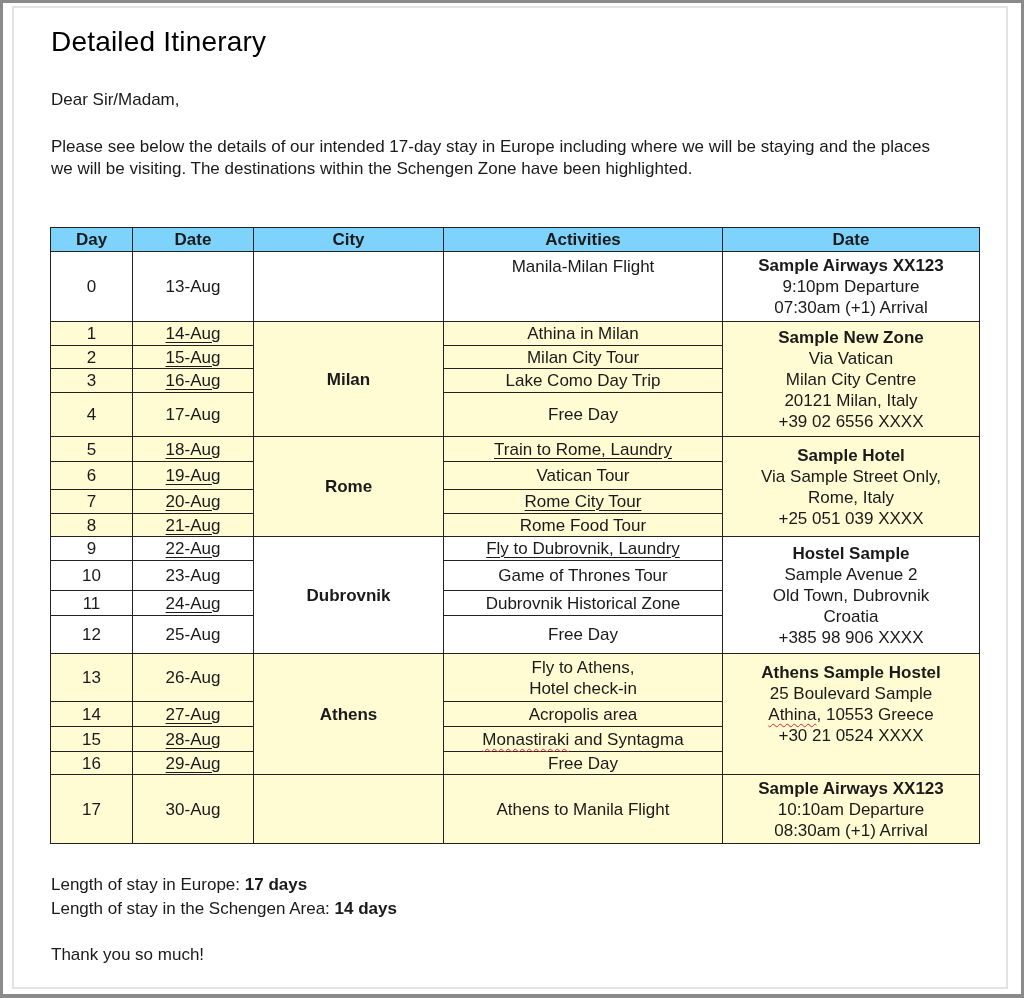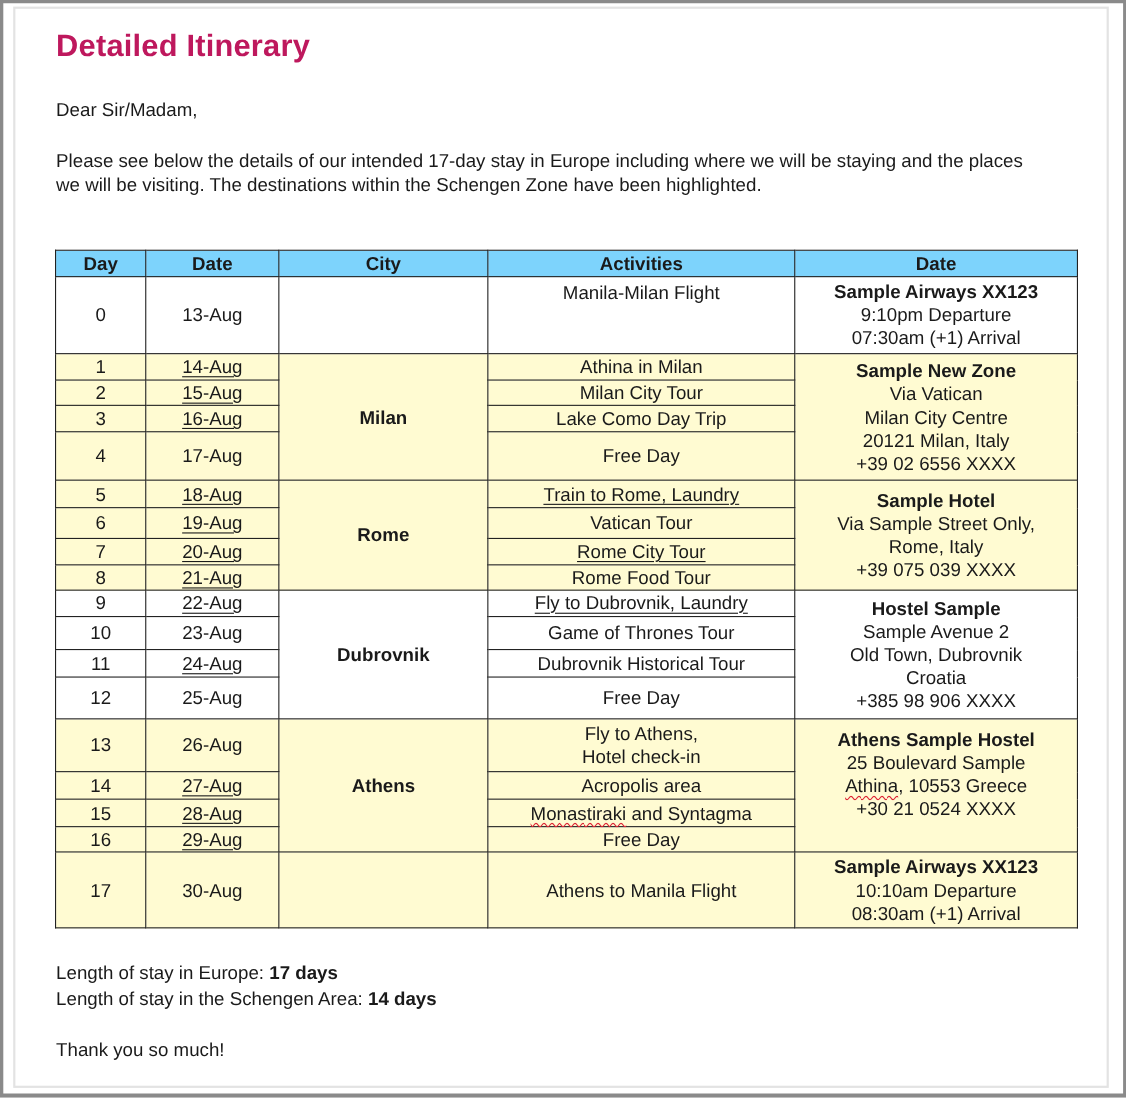--- a/index.html
+++ b/index.html
@@ -17,22 +17,22 @@
     border-left-width: 3px; border-bottom-width: 4px;
   }
   .page {
     position: absolute; left: 12px; top: 6px; width: 996px; height: 983px;
     box-sizing: border-box;
     border: 2px solid #e3e3e3;
     background: #fff;
   }
   .title {
     position: absolute; left: 51px; top: 26px;
-    font-size: 28px; font-weight: bold; letter-spacing: 0.2px; margin: 0;
-    color: #be185d;
+    font-size: 28px; font-weight: normal; letter-spacing: 0.2px; margin: 0;
+    color: #000000;
   }
   .greeting {
     position: absolute; left: 51px; top: 90px; font-size: 17px; margin: 0;
   }
   .intro {
     position: absolute; left: 51px; top: 136px; width: 880px;
     font-size: 17px; line-height: 22px; margin: 0;
   }
   table.itin {
     position: absolute; left: 50px; top: 227px;
@@ -136,21 +136,21 @@
 
     <tr style="height:25px">
       <td class="yellow">5</td>
       <td class="yellow"><span class="ul">18-Aug</span></td>
       <td class="yellow city" rowspan="4">Rome</td>
       <td class="yellow"><span class="ul">Train to Rome, Laundry</span></td>
       <td class="yellow" rowspan="4">
         <span class="hotel-name">Sample Hotel</span>
         <span class="hotel-line">Via Sample Street Only,</span>
         <span class="hotel-line">Rome, Italy</span>
-        <span class="hotel-line">+39 075 039 XXXX</span>
+        <span class="hotel-line">+25 051 039 XXXX</span>
       </td>
     </tr>
     <tr style="height:28px">
       <td class="yellow">6</td>
       <td class="yellow"><span class="ul">19-Aug</span></td>
       <td class="yellow">Vatican Tour</td>
     </tr>
     <tr style="height:24px">
       <td class="yellow">7</td>
       <td class="yellow"><span class="ul">20-Aug</span></td>
@@ -176,21 +176,21 @@
       </td>
     </tr>
     <tr style="height:30px">
       <td class="white">10</td>
       <td class="white">23-Aug</td>
       <td class="white">Game of Thrones Tour</td>
     </tr>
     <tr style="height:25px">
       <td class="white">11</td>
       <td class="white"><span class="ul">24-Aug</span></td>
-      <td class="white">Dubrovnik Historical Tour</td>
+      <td class="white">Dubrovnik Historical Zone</td>
     </tr>
     <tr style="height:38px">
       <td class="white">12</td>
       <td class="white">25-Aug</td>
       <td class="white">Free Day</td>
     </tr>
 
     <tr style="height:48px">
       <td class="yellow">13</td>
       <td class="yellow">26-Aug</td>

